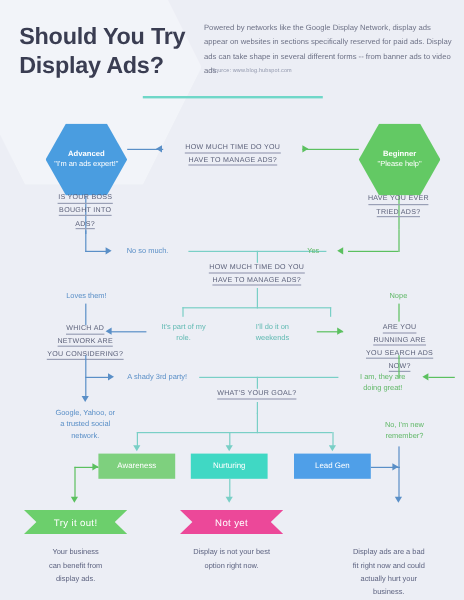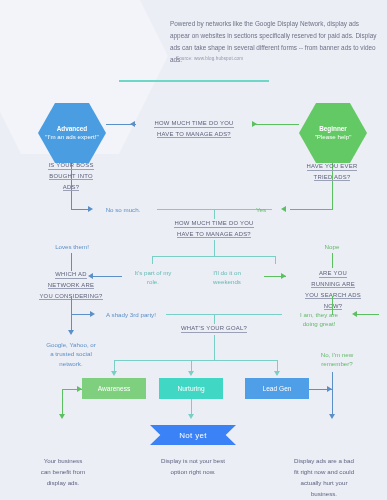--- a/index.html
+++ b/index.html
@@ -93,37 +93,38 @@
   #goal-lg { left: 245px; top: 378px; background: #4f9fe8; }
 
   
   .ribbon {
     position: absolute; width: 86px; height: 20px;
     clip-path: polygon(0% 0%, 100% 0%, 88% 50%, 100% 100%, 0% 100%, 12% 50%);
     display: flex; align-items: center; justify-content: center;
     font-size: 8px; color: #ffffff; letter-spacing: .3px;
   }
   #rb-try  { left: 20px;  top: 425px; background: #6ccf6c; }
-  #rb-not  { left: 150px; top: 425px; background: #3b82f6; }
+  #rb-not  { left: 150px; top: 425px; background: #ec4899; }
   #rb-dont { left: 281px; top: 425px; background: #4f9fe8; }
 
   .cap {
     position: absolute; width: 100px; text-align: center;
     font-size: 6.2px; color: #5d6380; line-height: 1.75;
   }
   #cap-try  { left: 13px;  top: 456px; }
   #cap-not  { left: 143px; top: 456px; }
   #cap-dont { left: 274px; top: 456px; }
 </style>
 </head>
 <body>
 
 <div id="root">
 
   <div class="hex-bg"></div>
+  <div class="title">Should You Try Display Ads?</div>
   <div class="intro">Powered by networks like the Google Display Network, display ads appear on websites in sections specifically reserved for paid ads. Display ads can take shape in several different forms -- from banner ads to video ads.</div>
   <div class="source">Source: www.blog.hubspot.com</div>
 
   <div class="rule"></div>
 
   <div class="hex" id="hex-adv">
     <div class="h-t">Advanced</div>
     <div class="h-s">"I'm an ads expert!"</div>
   </div>
   <div class="hex" id="hex-beg">
@@ -262,20 +263,21 @@
   <div class="ln h-ln c-blue" style="left:309px; top:389px; width:24px;"></div>
   <div class="ar ar-r a-blue" style="left:327px; top:386px;"></div>
 
   <div class="ln v-ln c-green" style="left:62px; top:389px; height:26px;"></div>
   <div class="ar ar-d a-green" style="left:59px; top:414px;"></div>
   <div class="ln v-ln c-teal" style="left:191px; top:399px; height:16px;"></div>
   <div class="ar ar-d a-teal" style="left:188px; top:414px;"></div>
   <div class="ln v-ln c-blue" style="left:332px; top:389px; height:26px;"></div>
   <div class="ar ar-d a-blue" style="left:329px; top:414px;"></div>
 
+  <div class="ribbon" id="rb-try">Try it out!</div>
   <div class="ribbon" id="rb-not">Not yet</div>
 
   <div class="cap" id="cap-try">
     <span>Your business</span><br>
     <span>can benefit from</span><br>
     <span>display ads.</span>
   </div>
   <div class="cap" id="cap-not">
     <span>Display is not your best</span><br>
     <span>option right now.</span>

